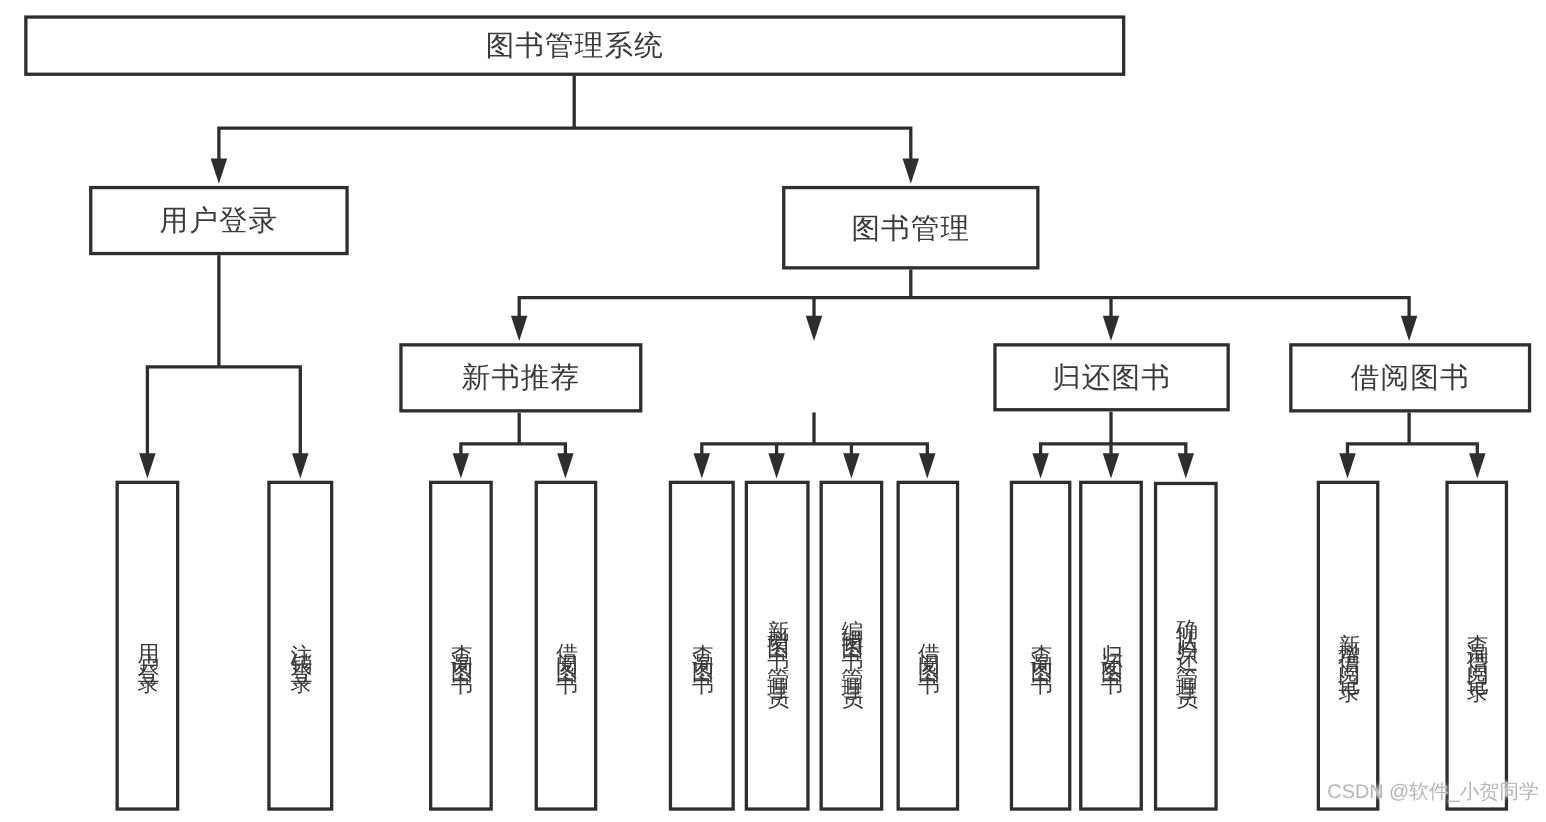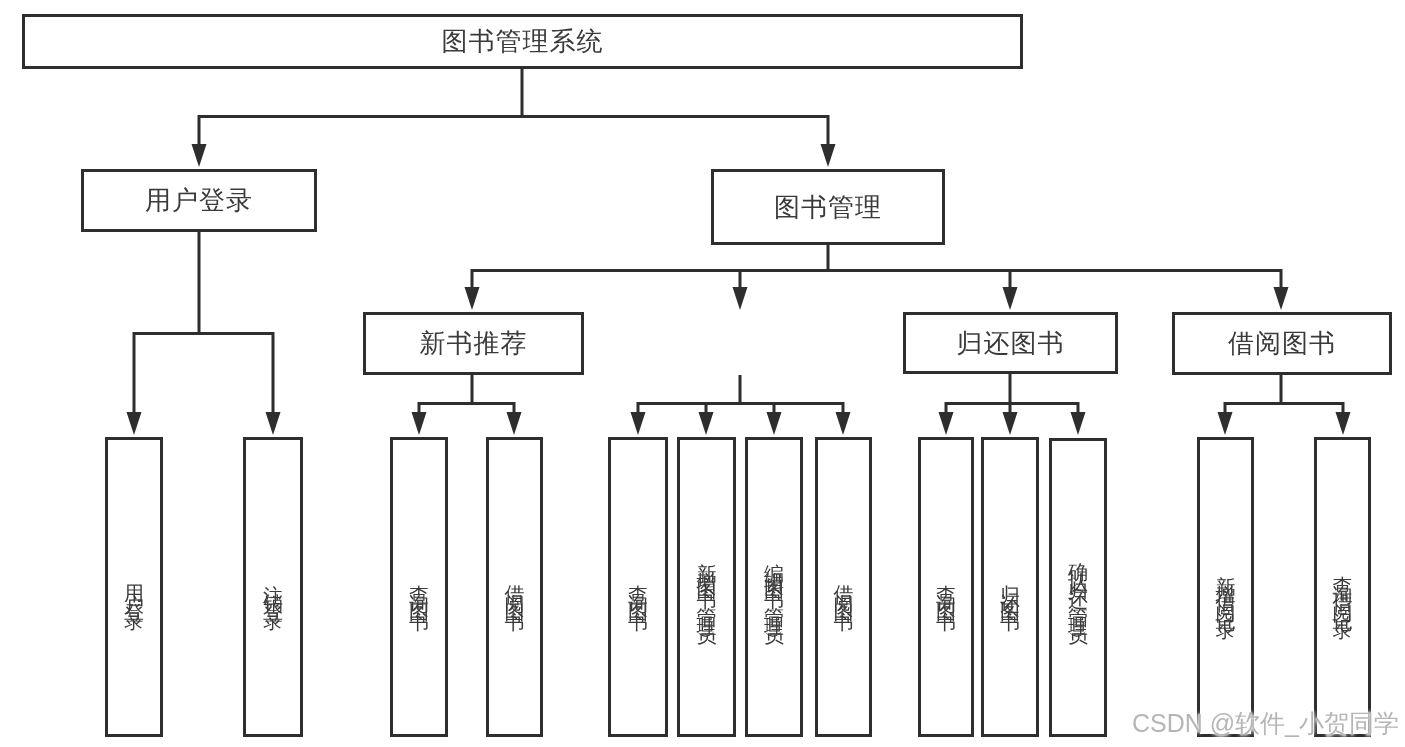--- a/index.html
+++ b/index.html
@@ -21,21 +21,21 @@
     background:var(--bg);display:flex;align-items:center;justify-content:center;
     color:var(--text);
   }
   .node.h span{font-size:26px;letter-spacing:1px;white-space:nowrap;}
   .node.v span{
     writing-mode:vertical-rl;text-orientation:mixed;
     font-size:20px;letter-spacing:9px;line-height:1.15;
   }
   .watermark{
     position:absolute;top:707px;right:6px;z-index:5;white-space:nowrap;
-    font-size:25px;color:var(--wm);
+    font-size:18px;color:var(--wm);
     text-shadow:0 0 4px #fff,0 0 4px #fff,0 0 2px #fff;
   }
 </style>
 </head>
 <body>
 
 <div class="canvas">
 
   <svg class="wires" width="1405" height="747" viewBox="0 0 1405 747" xmlns="http://www.w3.org/2000/svg">
     <g class="lines">

